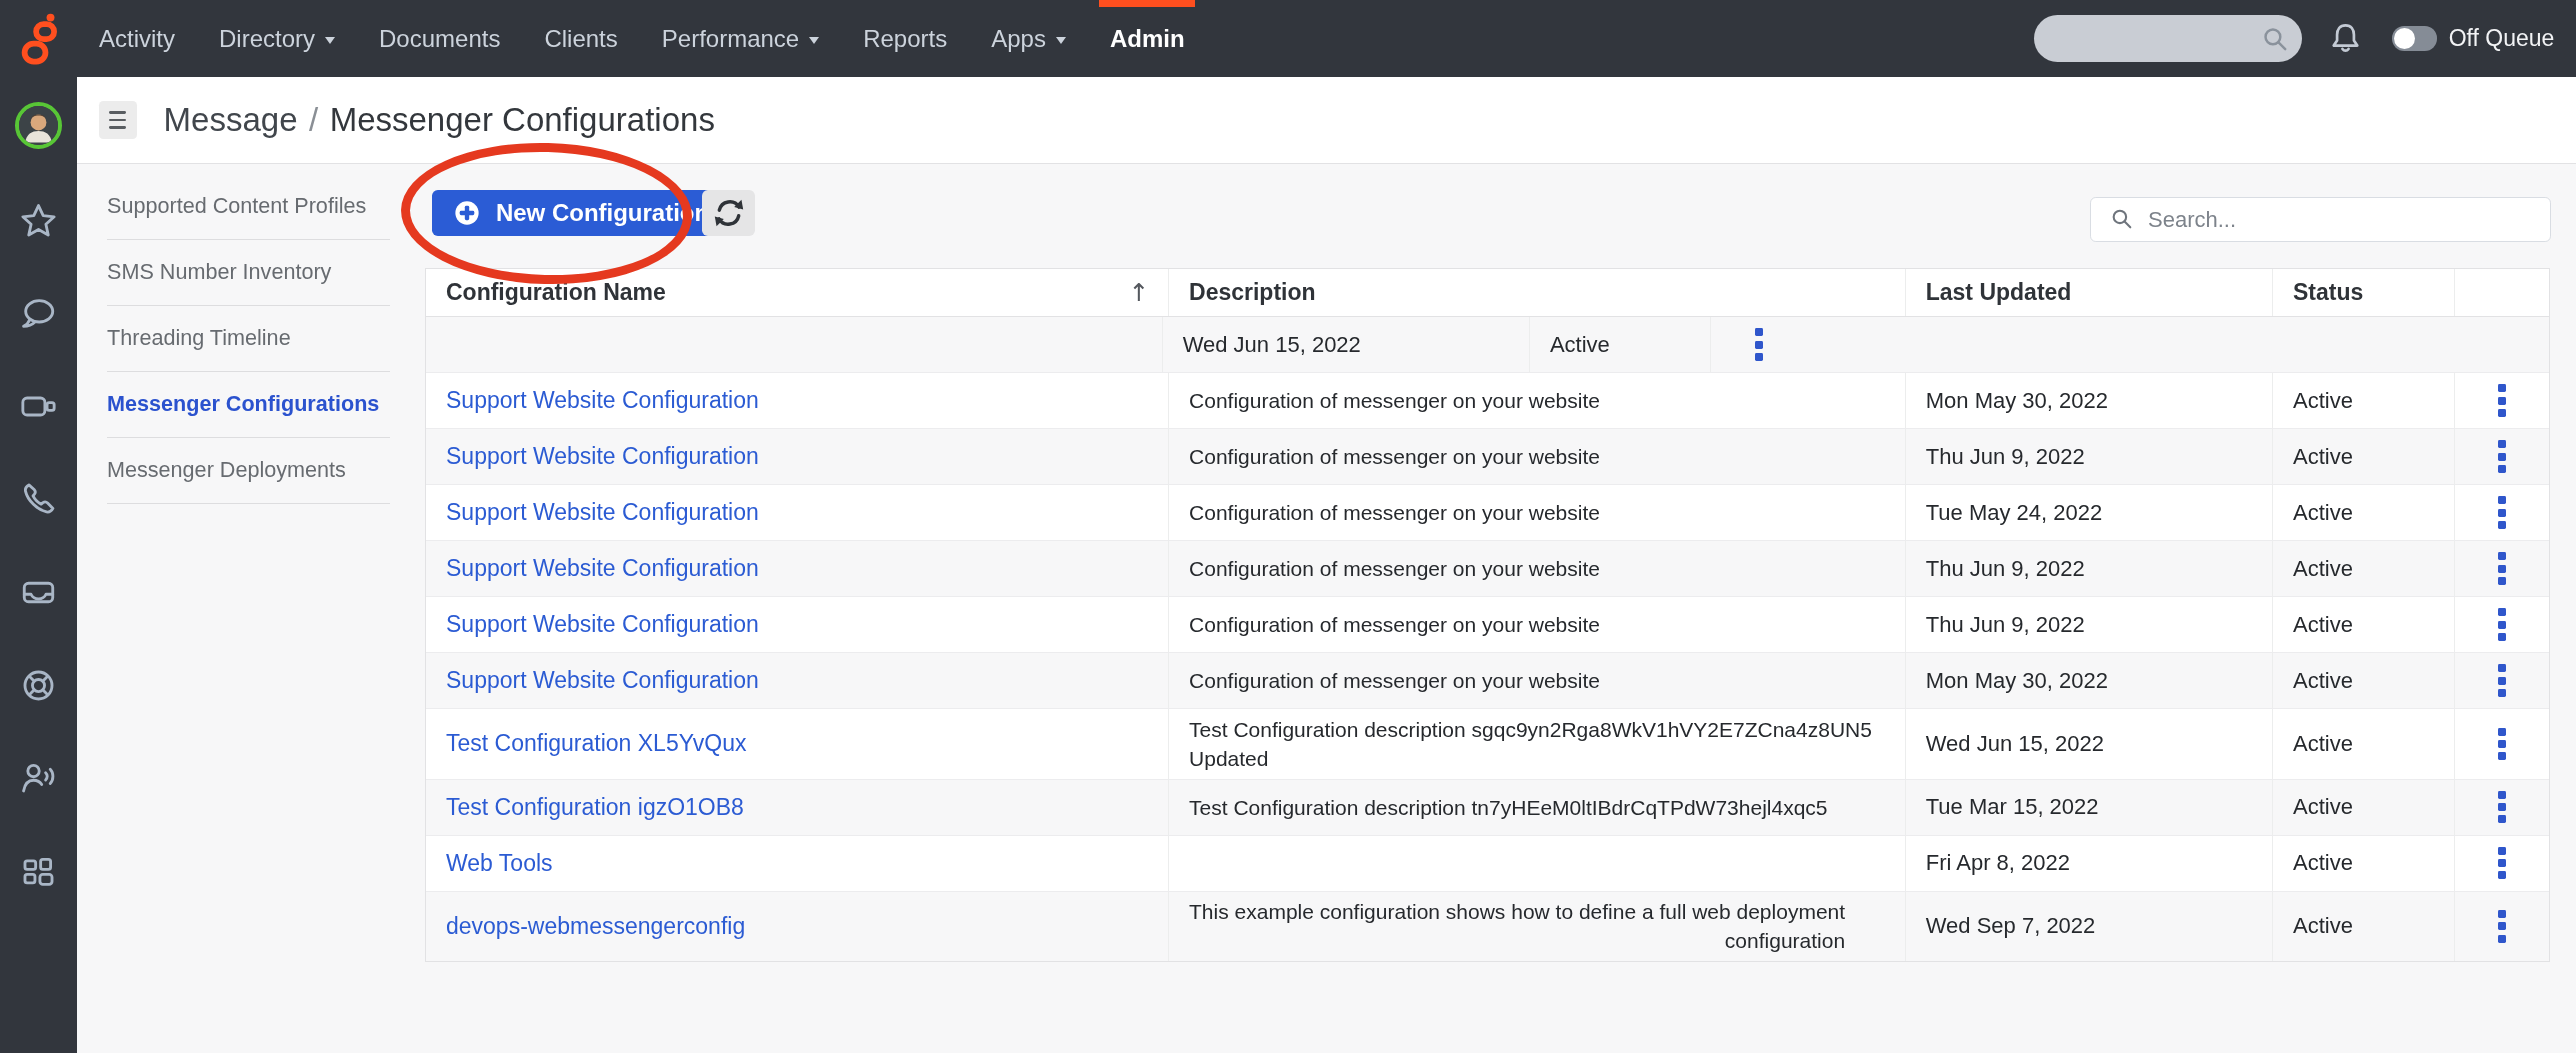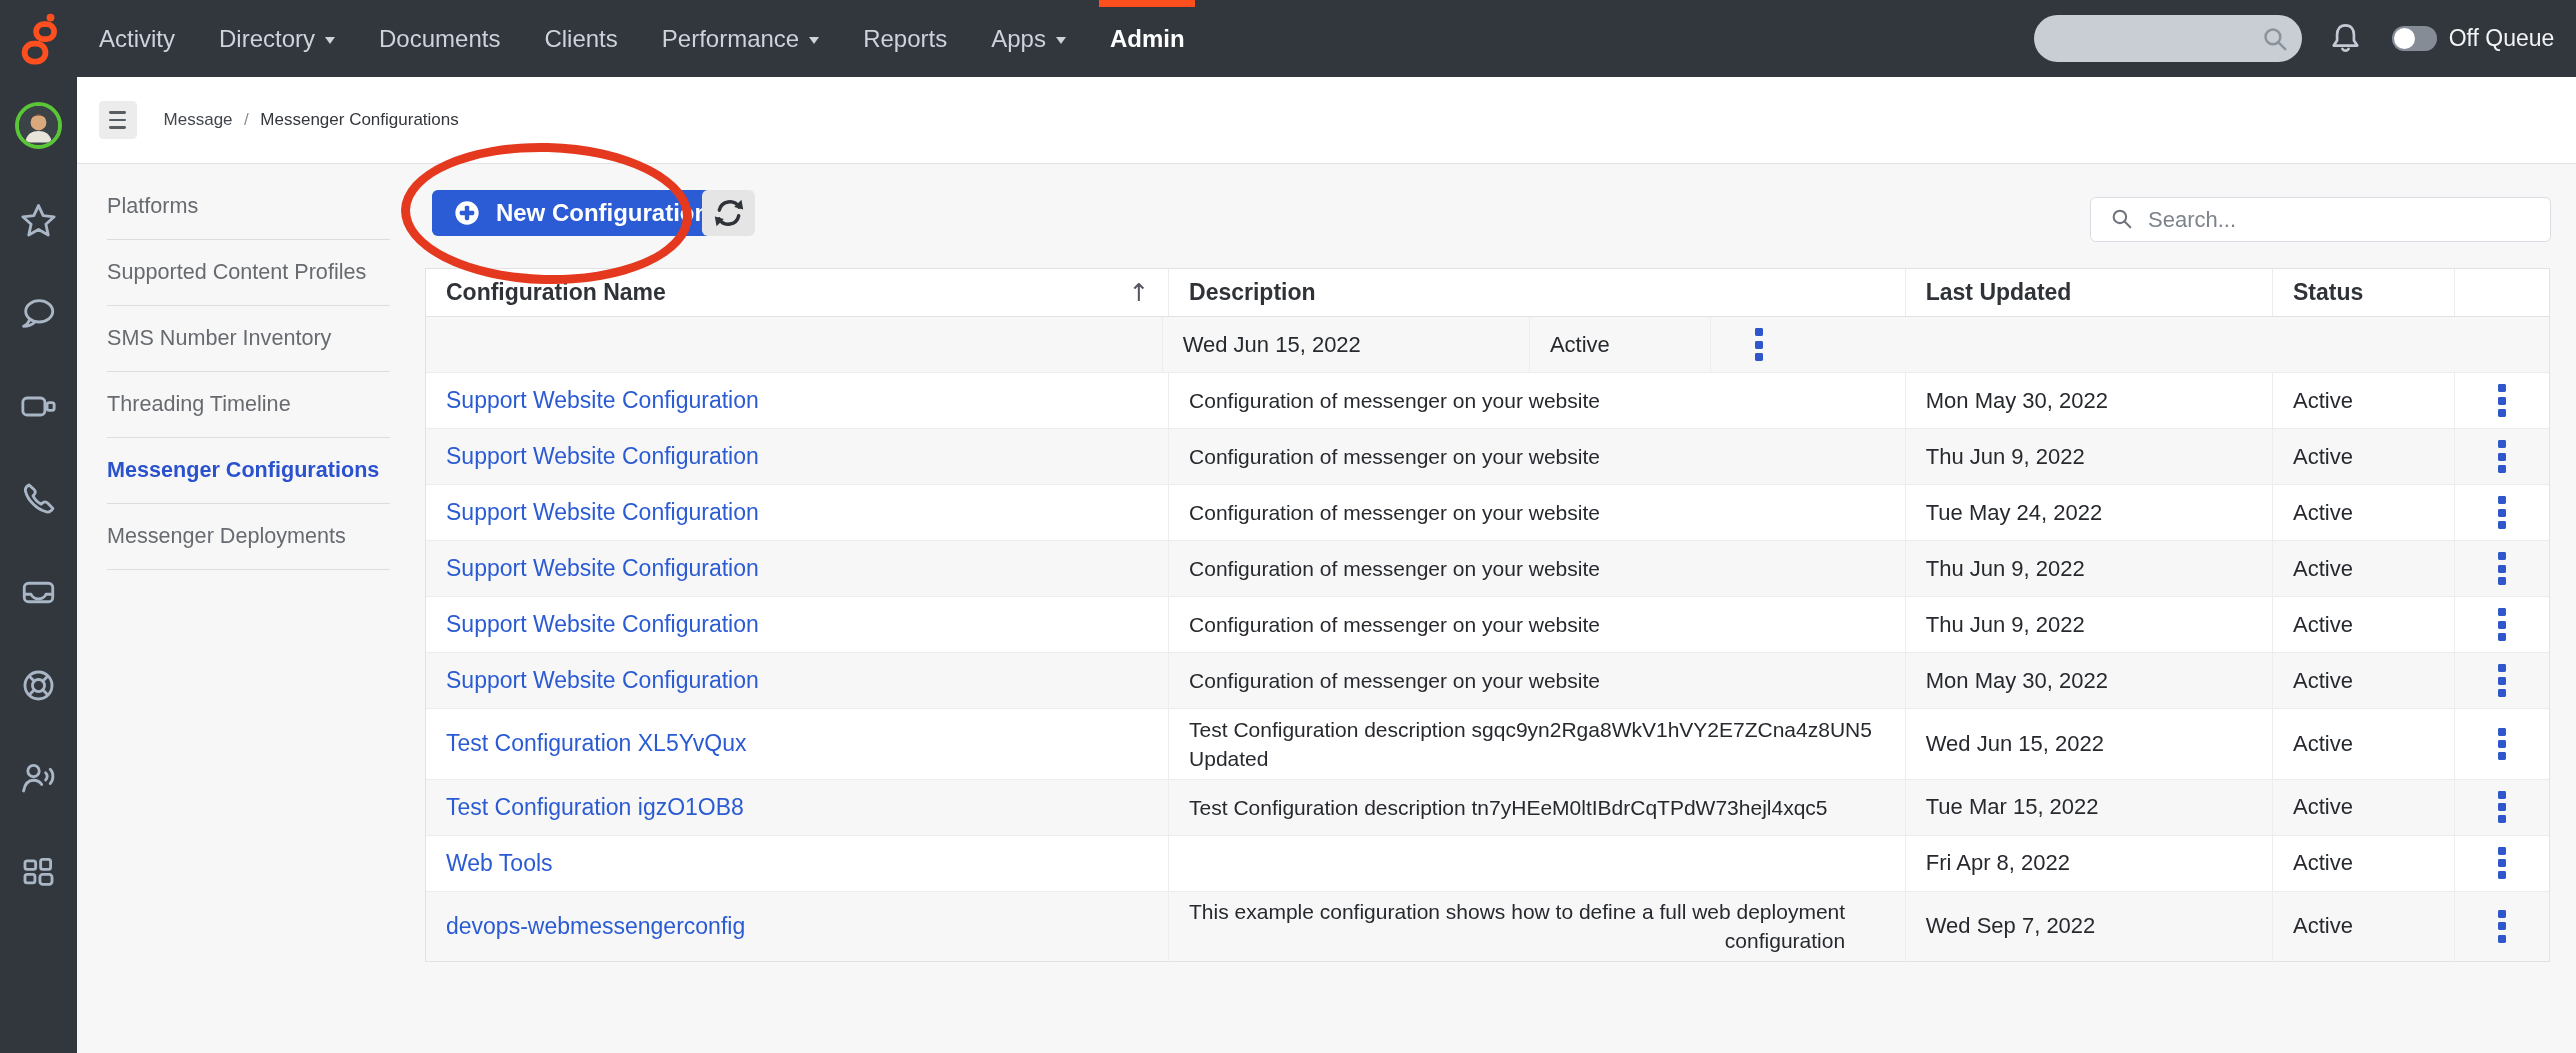--- a/index.html
+++ b/index.html
@@ -27,21 +27,21 @@
   
   .rail{position:absolute;top:77px;left:0;width:77px;bottom:0;background:#32363d;display:flex;flex-direction:column;align-items:center;padding-top:24.5px;box-sizing:border-box;z-index:9;}
   .avatar{width:39px;height:39px;border-radius:50%;border:4.3px solid #58c636;overflow:hidden;background:#3c4347;cursor:pointer;flex:none;}
   .rail-icons{margin-top:53px;display:flex;flex-direction:column;align-items:center;}
   .rail-icon{height:37px;margin-bottom:56px;cursor:pointer;}
 
   
   .breadcrumb-bar{position:absolute;top:77px;left:77px;right:0;height:86px;background:#ffffff;border-bottom:1.4px solid #e2e2e4;display:flex;align-items:center;z-index:5;}
   .hamburger{margin-left:21.6px;width:38px;height:38px;background:#ececec;border:none;border-radius:4.3px;display:flex;flex-direction:column;align-items:center;justify-content:center;gap:4.3px;cursor:pointer;padding:0;}
   .hamburger i{display:block;width:17.3px;height:2.9px;border-radius:1.4px;background:#595d61;}
-  .breadcrumb{margin-left:27px;font-size:17px;color:#41464c;display:flex;align-items:center;}
+  .breadcrumb{margin-left:27px;font-size:33px;color:#41464c;display:flex;align-items:center;}
   .breadcrumb .sep{margin:0 11.5px;color:#8a8f95;}
   .breadcrumb .current{color:#33373c;}
 
   
   .content{position:absolute;top:165px;left:77px;right:0;bottom:0;}
   .subnav{position:absolute;left:0;top:0;width:348px;padding-top:8.6px;box-sizing:border-box;}
   .subnav-item{height:65px;display:flex;align-items:center;margin:0 35px 0 30px;border-bottom:1.4px solid #dddddf;font-size:21.6px;color:#676b70;cursor:pointer;}
   .subnav-item.active{color:#2b52ce;font-weight:bold;}
 
   .main{position:absolute;left:348px;right:0;top:0;bottom:0;}
@@ -200,23 +200,20 @@
     <div class="breadcrumb">
       <span>Message</span>
       <span class="sep">/</span>
       <span class="current">Messenger Configurations</span>
     </div>
   </div>
 
   <div class="content">
     <aside class="subnav" id="subnav">
         <div class="subnav-item">
-          <span>Platforms</span>
-        </div>
-        <div class="subnav-item">
           <span>Supported Content Profiles</span>
         </div>
         <div class="subnav-item">
           <span>SMS Number Inventory</span>
         </div>
         <div class="subnav-item">
           <span>Threading Timeline</span>
         </div>
         <div class="subnav-item active">
           <span>Messenger Configurations</span>

